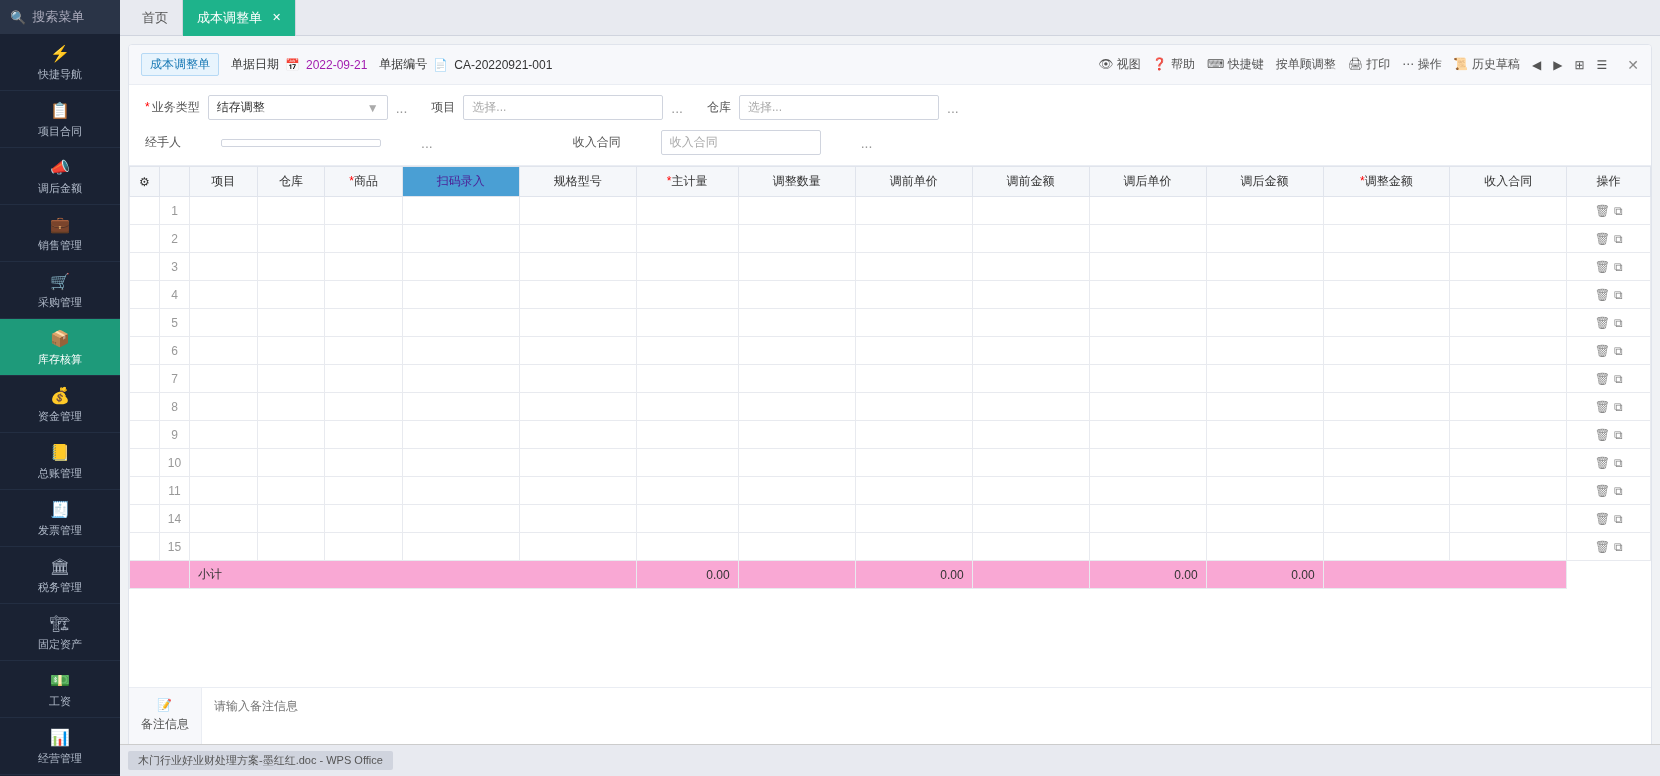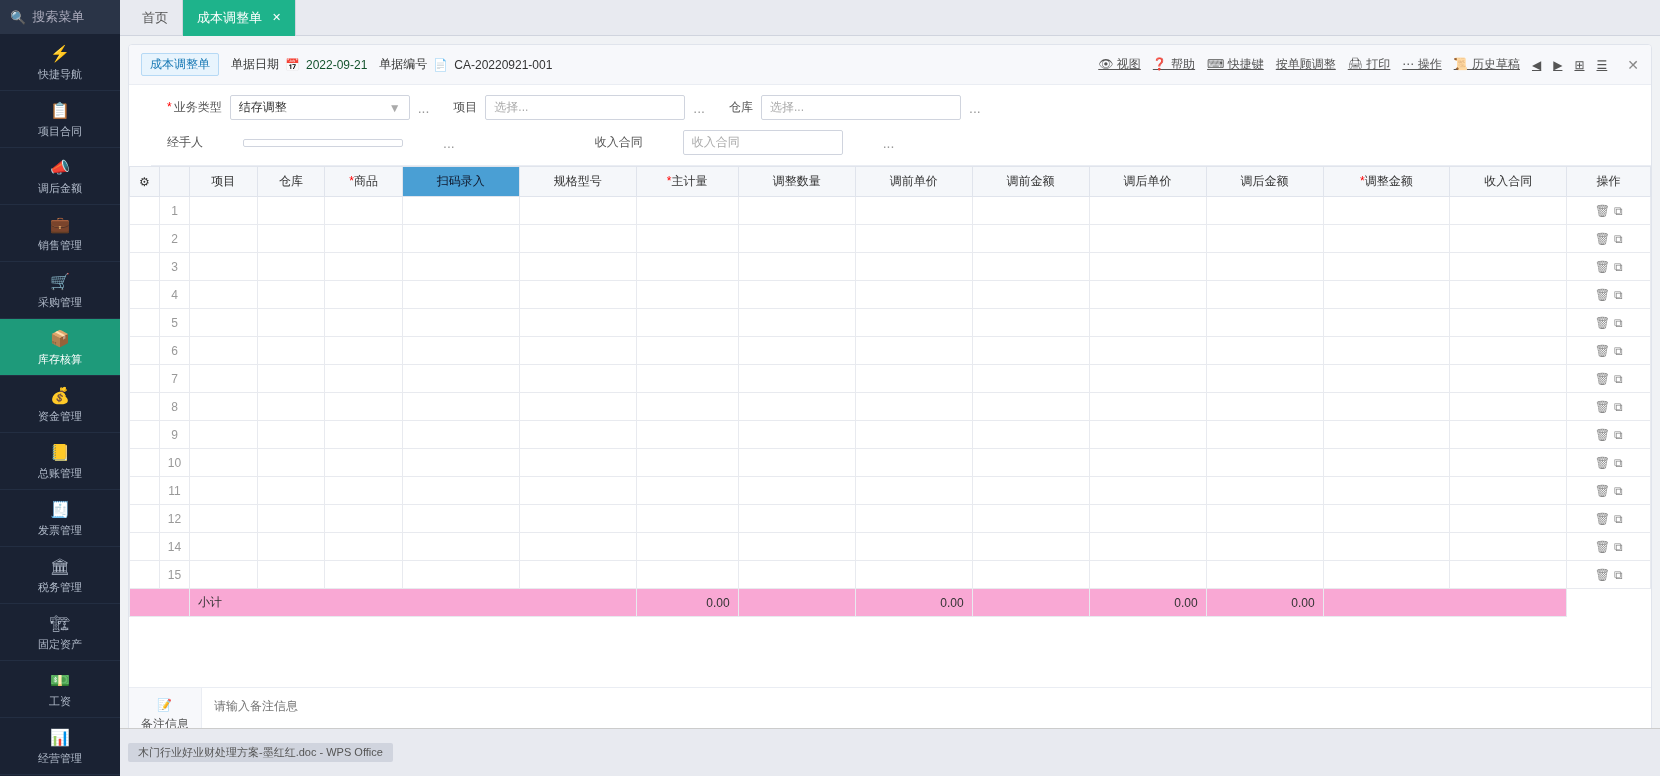--- a/index.html
+++ b/index.html
@@ -115,39 +115,37 @@
       gap: 12px;
       color: #555;
     }
     .header-action-btn {
       display: flex;
       align-items: center;
       gap: 3px;
       cursor: pointer;
       color: #555;
       font-size: 12px;
-      text-decoration: underline;
     }
     .close-panel {
       cursor: pointer;
       font-size: 14px;
       color: #888;
       margin-left: 8px;
     }
 
     
     .form-area {
       display: flex;
       flex-wrap: wrap;
       padding: 10px 16px;
       gap: 10px 24px;
       border-bottom: 1px solid #eaedf3;
       background: #fff;
       flex-shrink: 0;
-      margin-left: 22px;
     }
     .form-row {
       display: flex;
       align-items: center;
       gap: 8px;
       font-size: 12px;
     }
     .form-label { color: #555; white-space: nowrap; }
     .form-label.required::before { content: '*'; color: red; margin-right: 2px; }
     .form-input {
@@ -185,21 +183,21 @@
       text-align: center;
       font-weight: normal;
       color: #333;
       white-space: nowrap;
       position: sticky;
       top: 0;
       z-index: 1;
     }
     .data-table th.highlighted {
       background: #4a9fd4;
-      color: #0f172a;
+      color: #4c1d95;
     }
     .data-table td {
       border: 1px solid #e8eaef;
       padding: 4px 6px;
       text-align: center;
       color: #333;
       height: 28px;
     }
     .data-table .row-num { color: #999; width: 30px; }
     .settings-col { width: 30px; }
@@ -270,21 +268,21 @@
       background: #fff;
       color: #555;
     }
 
     
     .taskbar {
       position: fixed;
       bottom: 0;
       left: 120px;
       right: 0;
-      height: 48px;
+      height: 32px;
       background: #e8eaf0;
       display: flex;
       align-items: center;
       padding: 0 8px;
       border-top: 1px solid #ccc;
       font-size: 12px;
       color: #555;
     }
     .taskbar-item {
       background: #d0d4de;
@@ -373,21 +371,21 @@
     </div>
   </div>
 
   <div class="content-panel">
 
     <div class="panel-header">
       <span class="panel-title">成本调整单</span>
       <div class="header-field">
         <span>单据日期</span>
         <span style="color:#888">📅</span>
-        <span style="color:#14532d">2022-09-21</span>
+        <span style="color:#a21caf">2022-09-21</span>
       </div>
       <div class="header-field">
         <span>单据编号</span>
         <span style="color:#888">📄</span>
         <span style="color:#333">CA-20220921-001</span>
       </div>
       <div class="header-actions">
         <span class="header-action-btn">👁 视图</span>
         <span class="header-action-btn">❓ 帮助</span>
         <span class="header-action-btn">⌨ 快捷键</span>
@@ -712,43 +710,20 @@
       <td></td>
       <td>
         <div class="action-cell">
           <span style="cursor:pointer;color:#888">🗑</span>
           <span style="cursor:pointer;color:#888">⧉</span>
         </div>
       </td>
     </tr>
             <tr>
       <td></td>
-      <td class="row-num">12</td>
-      <td></td>
-      <td></td>
-      <td></td>
-      <td></td>
-      <td></td>
-      <td></td>
-      <td></td>
-      <td></td>
-      <td></td>
-      <td></td>
-      <td></td>
-      <td></td>
-      <td></td>
-      <td>
-        <div class="action-cell">
-          <span style="cursor:pointer;color:#888">🗑</span>
-          <span style="cursor:pointer;color:#888">⧉</span>
-        </div>
-      </td>
-    </tr>
-            <tr>
-      <td></td>
       <td class="row-num">14</td>
       <td></td>
       <td></td>
       <td></td>
       <td></td>
       <td></td>
       <td></td>
       <td></td>
       <td></td>
       <td></td>

